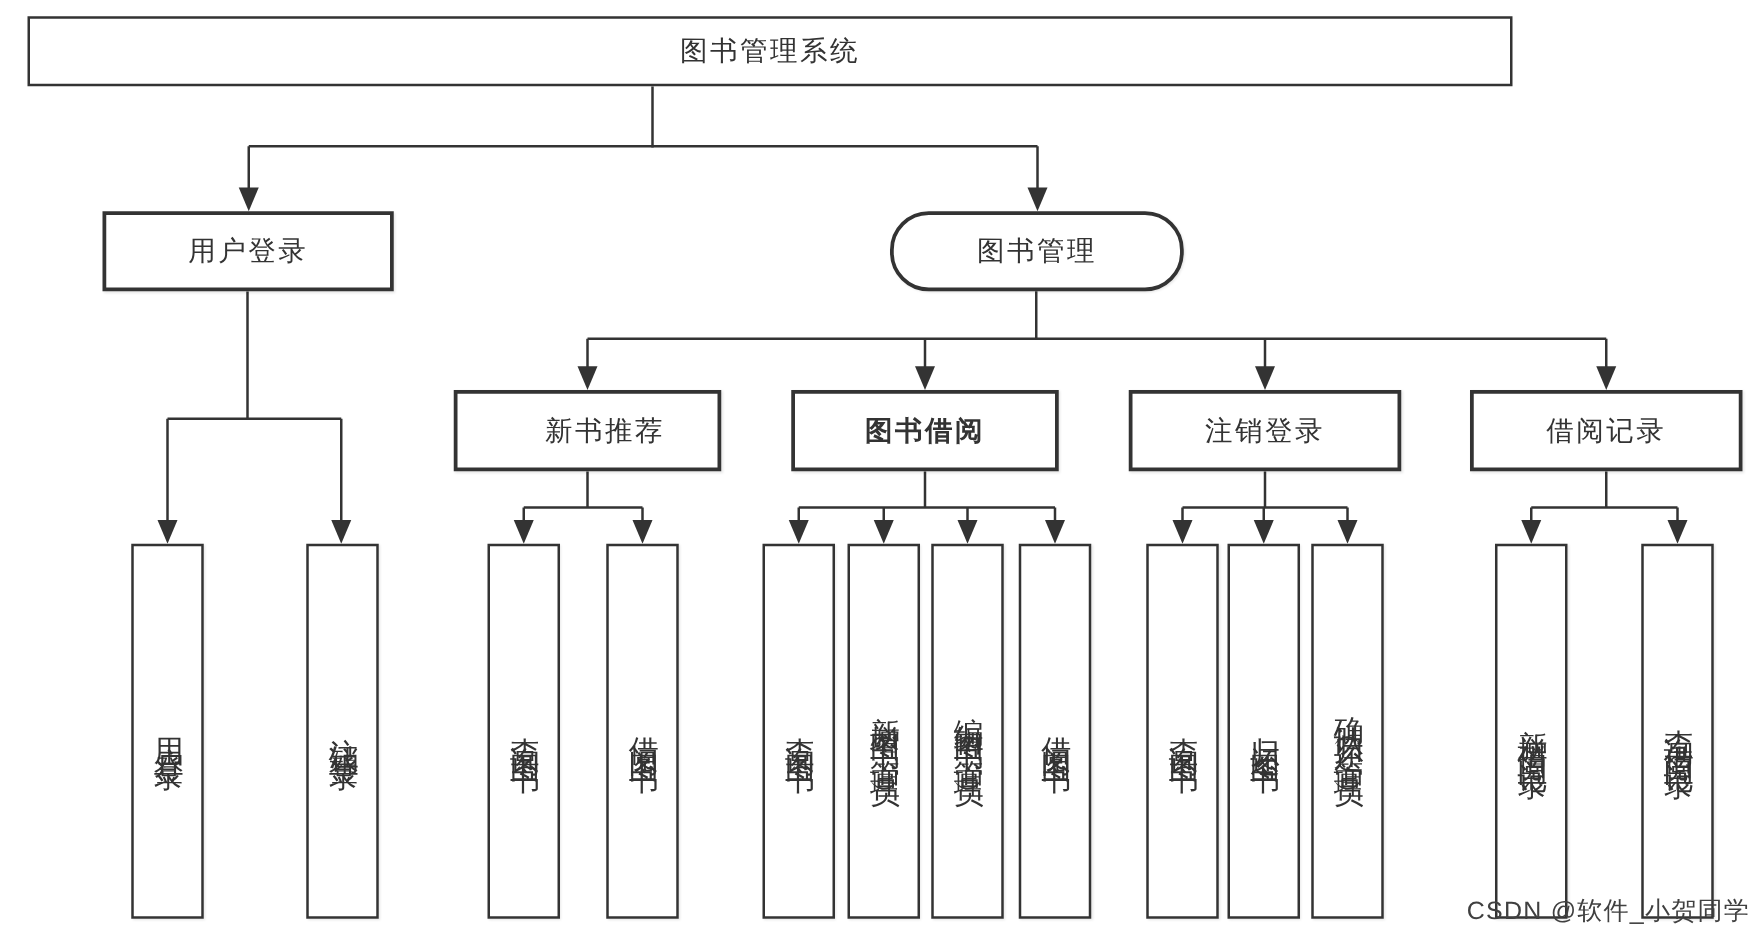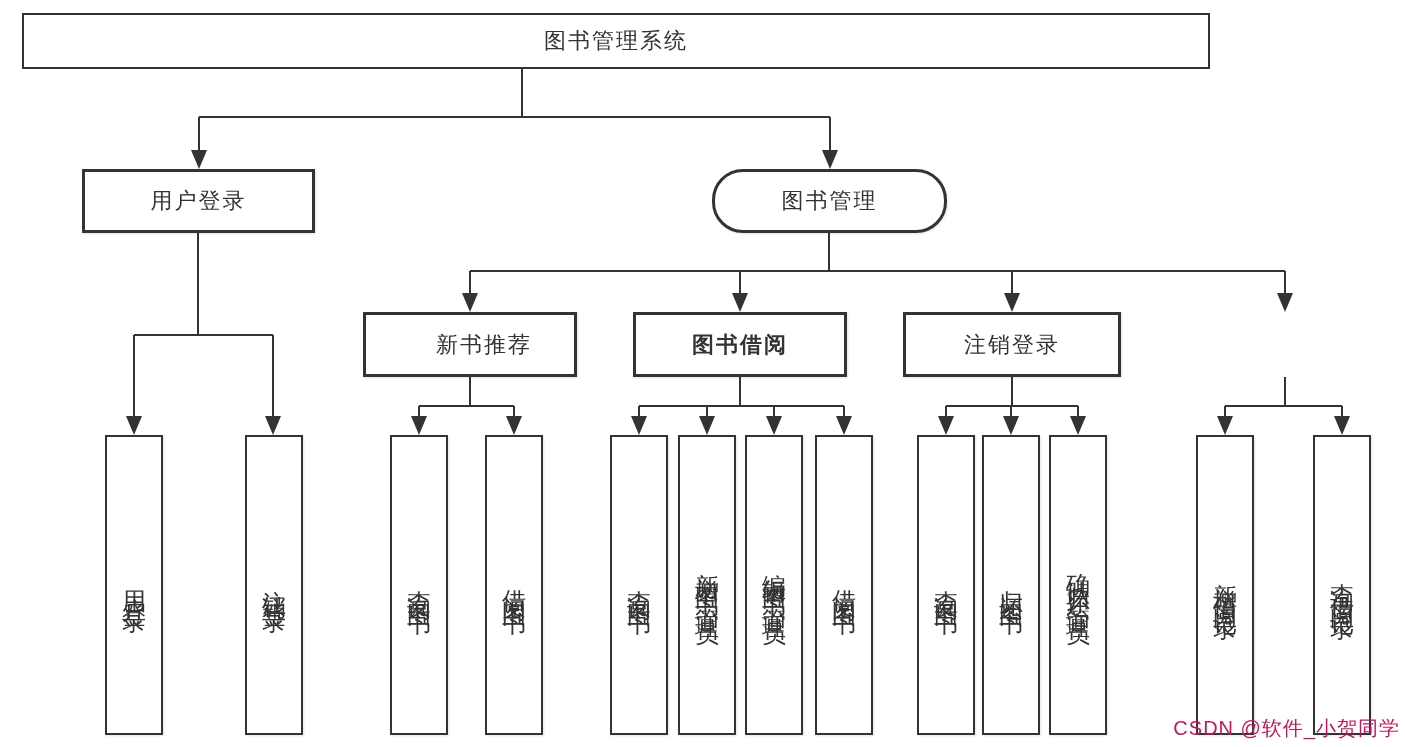--- a/index.html
+++ b/index.html
@@ -50,21 +50,21 @@
     letter-spacing: 7px;
     line-height: 1;
     box-shadow: 1px 1px 2px rgba(0,0,0,0.10);
   }
 
   .watermark {
     position: absolute;
     right: 5px;
     bottom: 5px;
     font-size: 20px;
-    color: #be185d;
+    color: #404040;
     letter-spacing: 1px;
     z-index: 5;
     white-space: nowrap;
     text-align: center;
   }
 </style>
 </head>
 <body>
 
 <div class="canvas">
@@ -136,20 +136,21 @@
   </svg>
 
   <div class="box hbox" style="left:22px; top:13px; width:1188px; height:56px;">图书管理系统</div>
 
   <div class="box hbox lvl" style="left:82px; top:169px; width:233px; height:64px;">用户登录</div>
   <div class="box hbox lvl" style="left:712px; top:169px; width:235px; height:64px;border-radius:31px;">图书管理</div>
 
   <div class="box hbox lvl" style="left:363px; top:312px; width:214px; height:65px;padding-left:28px;">新书推荐</div>
   <div class="box hbox lvl" style="left:633px; top:312px; width:214px; height:65px;font-weight:bold;">图书借阅</div>
   <div class="box hbox lvl" style="left:903px; top:312px; width:218px; height:65px;">注销登录</div>
+  <div class="box hbox lvl" style="left:1176px; top:312px; width:218px; height:65px;">借阅记录</div>
 
   <div class="box vbox" style="left:105px;">用户登录</div>
   <div class="box vbox" style="left:245px;">注销登录</div>
 
   <div class="box vbox" style="left:390px;">查询图书</div>
   <div class="box vbox" style="left:485px;">借阅图书</div>
 
   <div class="box vbox" style="left:610px;">查询图书</div>
   <div class="box vbox" style="left:678px;">新增图书（管理员）</div>
   <div class="box vbox" style="left:745px;">编辑图书（管理员）</div>

